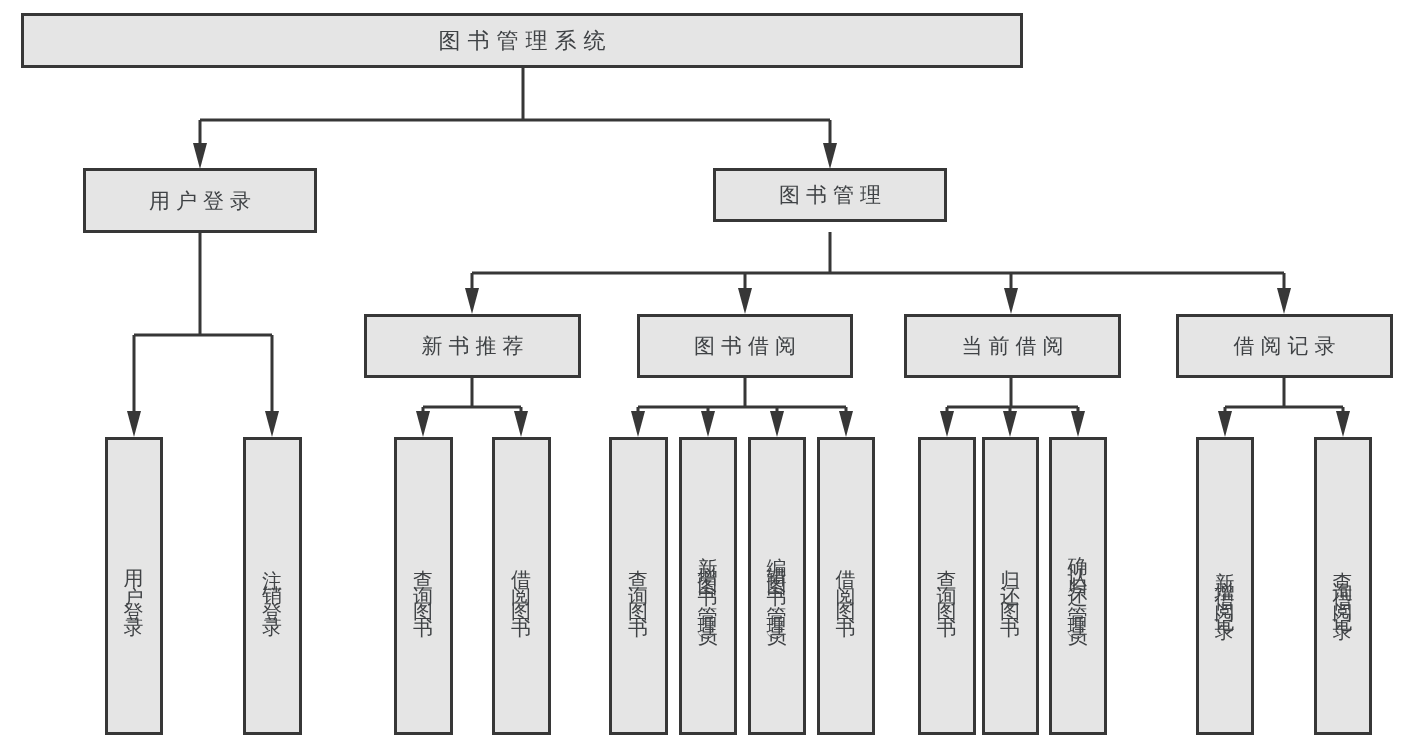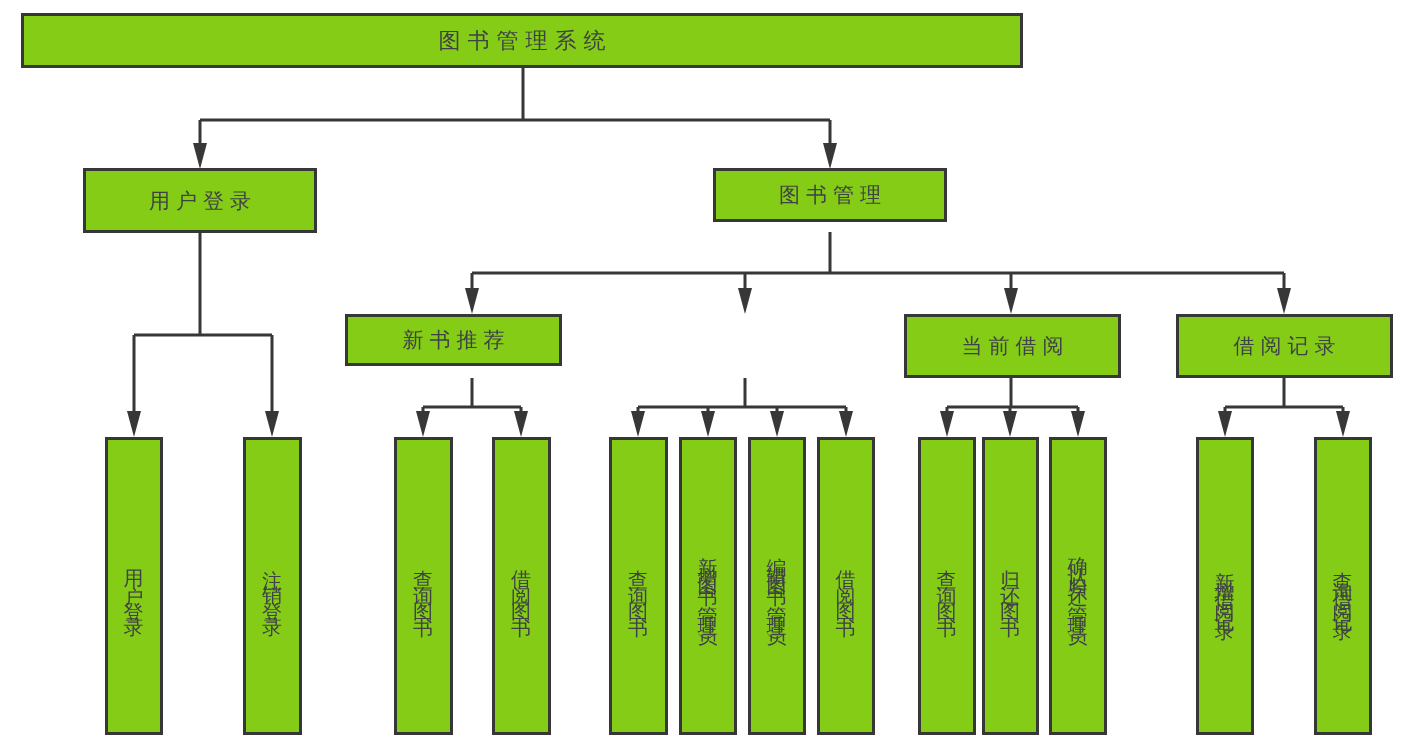--- a/index.html
+++ b/index.html
@@ -16,21 +16,21 @@
     font-family:"Liberation Sans","DejaVu Sans",sans-serif;
     overflow:hidden;
   }
   #wires{position:absolute;left:0;top:0;z-index:0;}
   #wires path{stroke:var(--line);stroke-width:3;fill:none;}
   #wires polygon{fill:var(--line);stroke:none;}
   .box{
     position:absolute;
     box-sizing:border-box;
     border:3px solid var(--line);
-    background:#84cc16;
+    background:#e5e5e5;
     display:flex;align-items:center;justify-content:center;
     color:var(--text);
     z-index:1;
   }
   .h-label{
     font-size:21px;
     letter-spacing:6px;
     text-indent:6px; 
     white-space:nowrap;
   }
@@ -96,22 +96,25 @@
     <span class="root-label">图书管理系统</span>
   </div>
 
   <div class="box" style="left:83px;top:168px;width:234px;height:65px">
     <span class="h-label">用户登录</span>
   </div>
   <div class="box" style="left:713px;top:168px;width:234px;height:54px">
     <span class="h-label">图书管理</span>
   </div>
 
-  <div class="box" style="left:345px;top:314px;width:217px;height:52px">
+  <div class="box" style="left:364px;top:314px;width:217px;height:64px">
     <span class="h-label">新书推荐</span>
+  </div>
+  <div class="box" style="left:637px;top:314px;width:216px;height:64px">
+    <span class="h-label">图书借阅</span>
   </div>
   <div class="box" style="left:1176px;top:314px;width:217px;height:64px">
     <span class="h-label">借阅记录</span>
   </div>
   <div class="box" style="left:904px;top:314px;width:217px;height:64px">
     <span class="h-label">当前借阅</span>
   </div>
 
   <div class="box" style="left:105px;top:437px;width:58px;height:298px">
     <span class="v-label v-wide">用户登录</span>

